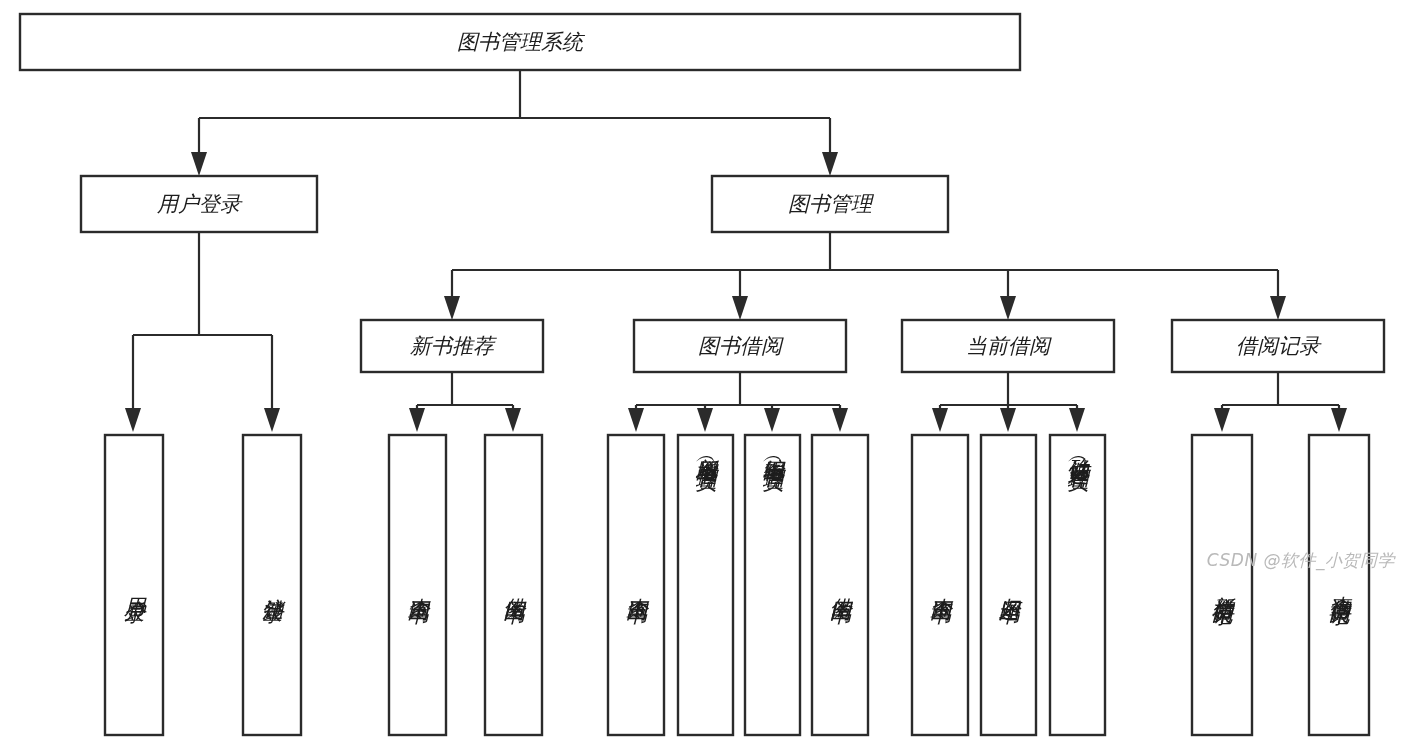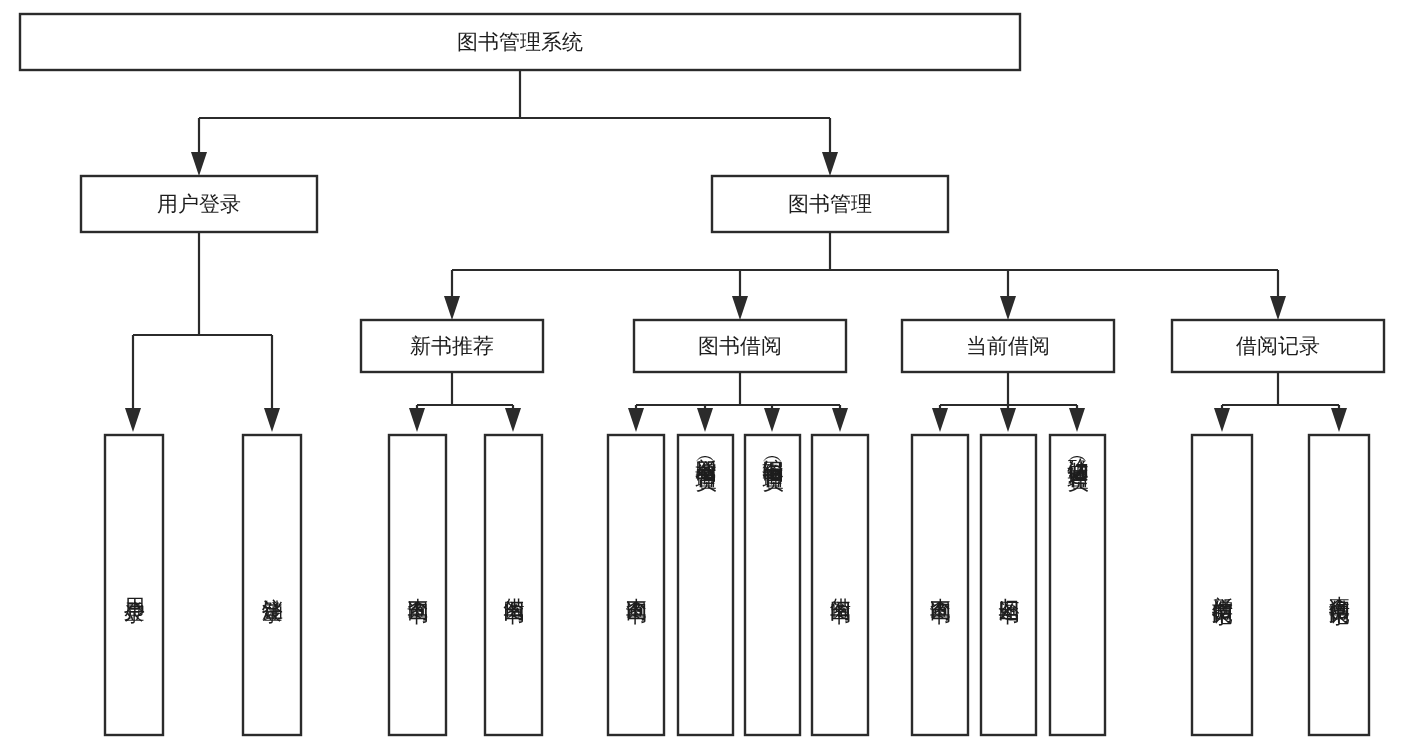--- a/index.html
+++ b/index.html
@@ -11,20 +11,21 @@
     width: 1405px;
     height: 747px;
     font-family: "DejaVu Sans", "Liberation Sans", sans-serif;
     overflow: hidden;
     position: relative;
   }
   #diagram-root {
     position: relative;
     width: 1405px;
     height: 580px;
+    font-style: italic;
   }
   svg.diagram-svg {
     position: absolute;
     left: 0;
     top: 0;
     width: 1405px;
     height: 747px;
     display: block;
   }
   .node-box {
@@ -240,14 +241,15 @@
   <div class="vlabel-wrap" style="left:1050px; top:435px; width:55px; height:300px; align-items:flex-start;">
     <span class="vlabel" style="padding-top:6px;">确认归还（管理员）</span>
   </div>
   <div class="vlabel-wrap" style="left:1192px; top:435px; width:60px; height:300px;">
     <span class="vlabel">新增借阅记录</span>
   </div>
   <div class="vlabel-wrap" style="left:1309px; top:435px; width:60px; height:300px;">
     <span class="vlabel">查询借阅记录</span>
   </div>
 
+  <div class="watermark">CSDN @软件_小贺同学</div>
 
 </div>
 
 </body></html>

